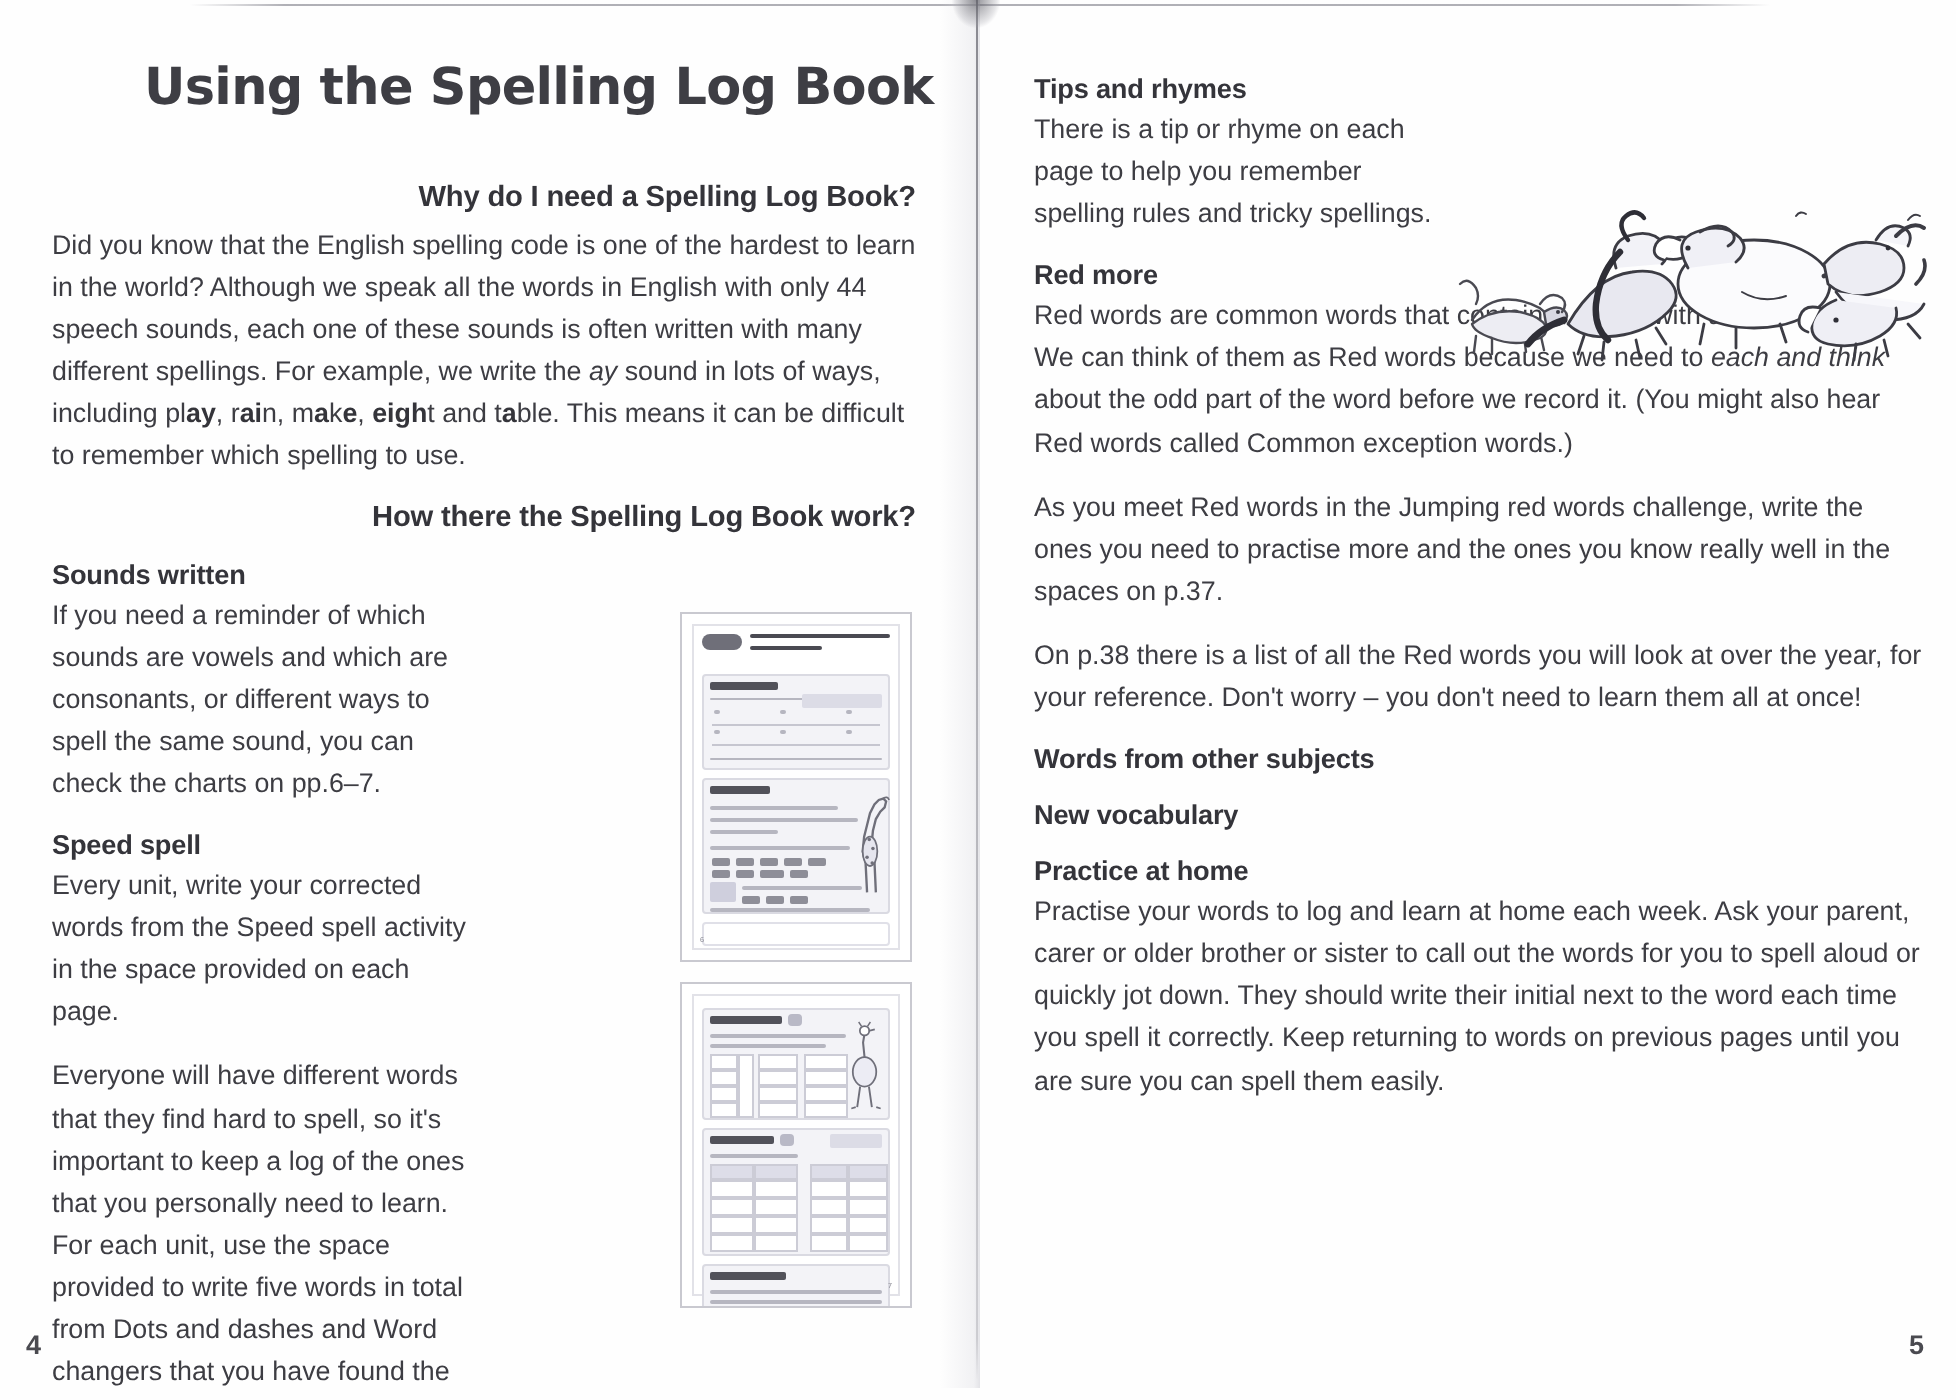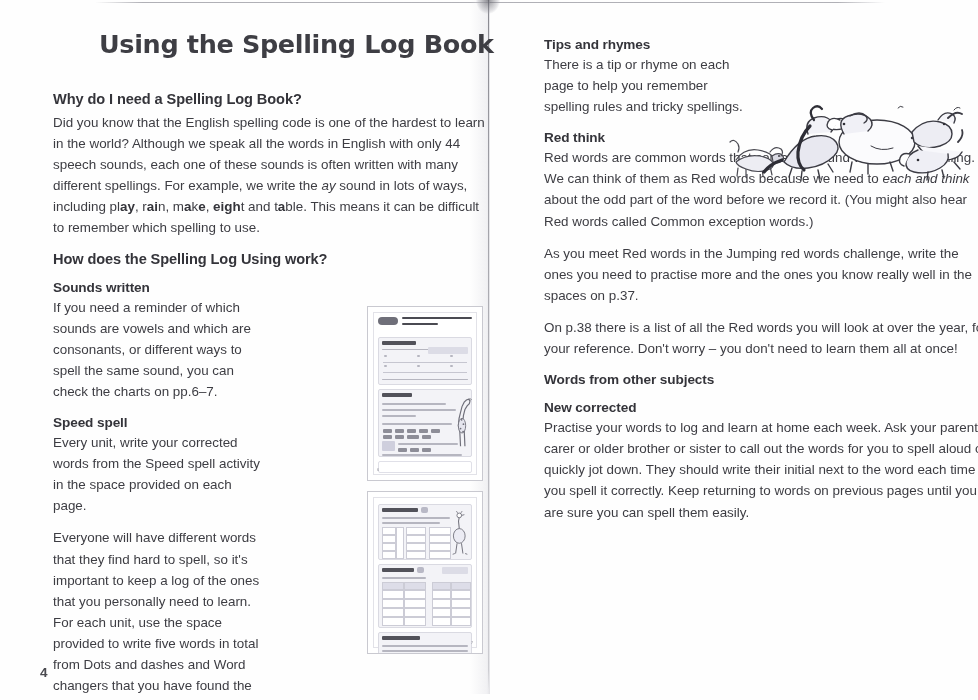--- a/index.html
+++ b/index.html
@@ -55,21 +55,20 @@
     height: 14px;
     border-bottom-left-radius: 14px 10px;
     border-bottom-right-radius: 14px 10px;
     background: radial-gradient(ellipse at 50% 0%, rgba(90,90,98,.65) 0%, rgba(160,160,168,.25) 60%, rgba(255,255,255,0) 72%);
   }
 
   .page {
     position: absolute;
     top: 0;
     height: 700px;
-    margin-left: 27px;
   }
   .page.left  { left: 0;    width: 489px; }
   .page.right { left: 489px; width: 489px; }
 
   
   .doc-title {
     position: absolute;
     left: 72px;
     top: 29px;
     font-size: 25.5px;
@@ -90,20 +89,21 @@
   .col.left-col  { left: 26px;  width: 432px; padding-top: 90px; }
   .col.right-col { left: 28px;  width: 444px; padding-top: 26px; }
 
   h2.section {
     font-size: 14.6px;
     font-weight: 700;
     color: #34343a;
     margin: 0 0 3px 0;
     line-height: 19px;
     letter-spacing: -0.1px;
+    text-align: right;
   }
   h3.sub {
     font-size: 13.6px;
     font-weight: 700;
     color: #34343a;
     margin: 9px 0 0px 0;
     line-height: 19px;
     letter-spacing: -0.1px;
   }
   p.body {
@@ -238,21 +238,21 @@
 
     <div class="doc-title">Using the Spelling Log Book</div>
 
     <div class="col left-col">
 
       <h2 class="section">Why do I need a Spelling Log Book?</h2>
 
       <p class="body"><span>Did you know that the English spelling code is one of the hardest to learn in the world? Although we speak all the words in English with only 44 speech sounds, each one of these sounds is often written with many different spellings. For example, we write the </span><i>ay</i><span> sound in lots of ways, including pl</span><b>ay</b><span>, r</span><b>ai</b><span>n, m</span><b>a</b><span>k</span><b>e</b><span>, </span><b>eigh</b><span>t and t</span><b>a</b><span>ble. This means it can be difficult to remember which spelling to use.</span></p>
 
 
-      <h2 class="section">How does the Spelling Log Using work?</h2>
+      <h2 class="section">How there the Spelling Log Book work?</h2>
 
       <h3 class="sub">Sounds written</h3>
       <p class="body wrap-narrow">If you need a reminder of which sounds are vowels and which are consonants, or different ways to spell the same sound, you can check the charts on pp.6–7.</p>
 
       <h3 class="sub">Speed spell</h3>
       <p class="body wrap-narrow">Every unit, write your corrected words from the Speed spell activity in the space provided on each page.</p>
 
       <p class="body wrap-narrow">Everyone will have different words that they find hard to spell, so it's important to keep a log of the ones that you personally need to learn. For each unit, use the space provided to write five words in total from Dots and dashes and Word changers that you have found the hardest to remember.</p>
     </div>
 
@@ -389,30 +389,31 @@
   </div>
 
   <div class="page right">
 
     <div class="col right-col">
 
 
       <h3 class="sub">Tips and rhymes</h3>
       <p class="body" style="width:210px">There is a tip or rhyme on each page to help you remember spelling rules and tricky spellings.</p>
 
-      <h3 class="sub">Red think</h3>
+      <h3 class="sub">Red more</h3>
       <p class="body"><span>Red words are common words that contain a sound with an odd spelling. We can think of them as Red words because we need to </span><i>each and think</i><span> about the odd part of the word before we record it. (You might also hear Red words called Common exception words.)</span></p>
 
       <p class="body">As you meet Red words in the Jumping red words challenge, write the ones you need to practise more and the ones you know really well in the spaces on p.37.</p>
       <p class="body">On p.38 there is a list of all the Red words you will look at over the year, for your reference. Don't worry – you don't need to learn them all at once!</p>
 
       <h3 class="sub">Words from other subjects</h3>
 
-      <h3 class="sub">New corrected</h3>
-
+      <h3 class="sub">New vocabulary</h3>
+
+      <h3 class="sub">Practice at home</h3>
       <p class="nogap">Practise your words to log and learn at home each week. Ask your parent, carer or older brother or sister to call out the words for you to spell aloud or quickly jot down. They should write their initial next to the word each time you spell it correctly. Keep returning to words on previous pages until you are sure you can spell them easily.</p>
     </div>
 
     <div class="folio right">5</div>
   </div>
 
   <svg id="dogs-illustration" viewBox="0 0 242 88">
     <g fill="none" stroke="#4a4a52" stroke-width="1.2" stroke-linecap="round" stroke-linejoin="round">
 
       <path d="M14 62 q8 -12 22 -10 q12 2 16 8 q2 5 -2 8 l-4 2"></path>

